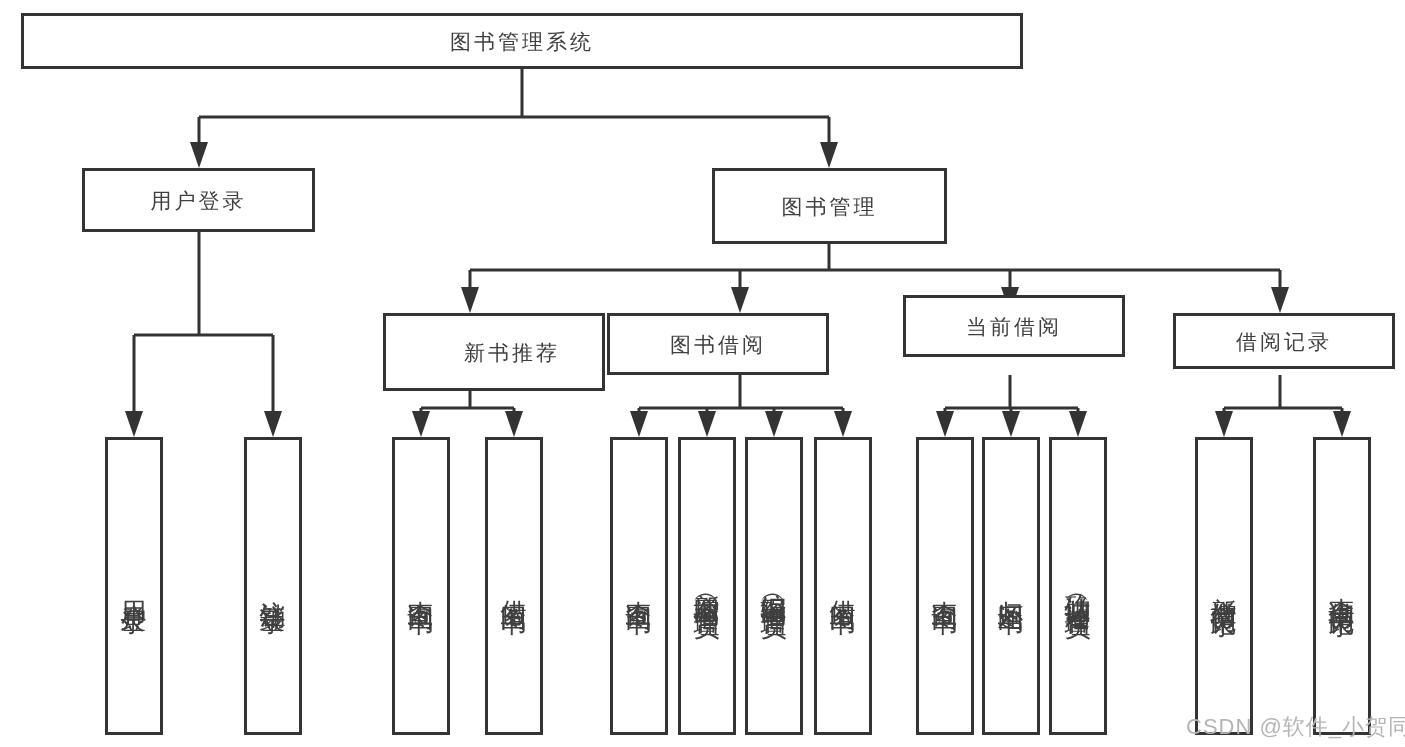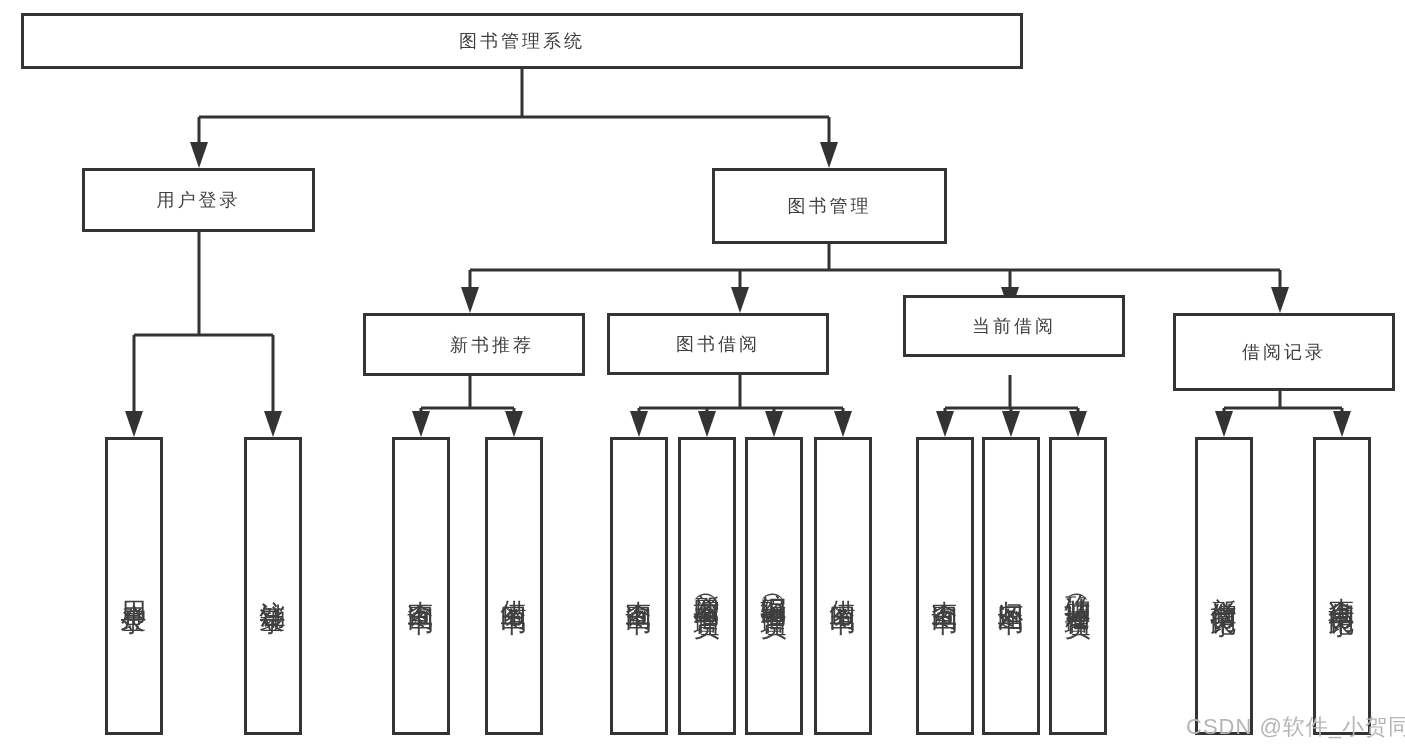--- a/index.html
+++ b/index.html
@@ -15,21 +15,21 @@
     position:absolute;
     box-sizing:border-box;
     border:3px solid #343434;
     background:#ffffff;
     display:flex;
     align-items:center;
     justify-content:center;
     color:#3f3f3f;
     text-align:center;
   }
-  .h-node{font-size:18px;letter-spacing:3px;line-height:1;}
+  .h-node{font-size:21px;letter-spacing:3px;line-height:1;}
   .v-node{
     writing-mode:vertical-rl;
     font-size:26px;
     letter-spacing:3px;
     line-height:1;
   }
   .watermark{
     position:absolute;
     left:1186px;top:712px;
     font-size:22px;
@@ -81,24 +81,24 @@
       <polygon points="1215,411 1233,411 1224,437"></polygon>
       <polygon points="1333,411 1351,411 1342,437"></polygon>
     </g>
   </svg>
 
   <div class="node h-node" style="left:21px;top:13px;width:1002px;height:56px;">图书管理系统</div>
 
   <div class="node h-node" style="left:82px;top:168px;width:233px;height:64px;">用户登录</div>
   <div class="node h-node" style="left:712px;top:168px;width:235px;height:76px;">图书管理</div>
 
-  <div class="node h-node" style="left:363px;top:313px;width:222px;height:63px;padding-left:36px;">新书推荐</div>
+  <div class="node h-node" style="left:383px;top:313px;width:222px;height:78px;padding-left:36px;">新书推荐</div>
   <div class="node h-node" style="left:607px;top:313px;width:222px;height:62px;">图书借阅</div>
   <div class="node h-node" style="left:903px;top:295px;width:222px;height:62px;">当前借阅</div>
-  <div class="node h-node" style="left:1173px;top:313px;width:222px;height:78px;">借阅记录</div>
+  <div class="node h-node" style="left:1173px;top:313px;width:222px;height:56px;">借阅记录</div>
 
   <div class="node v-node" style="left:105px;top:437px;width:58px;height:298px;">用户登录</div>
   <div class="node v-node" style="left:244px;top:437px;width:58px;height:298px;">注销登录</div>
 
   <div class="node v-node" style="left:392px;top:437px;width:58px;height:298px;">查询图书</div>
   <div class="node v-node" style="left:485px;top:437px;width:58px;height:298px;">借阅图书</div>
 
   <div class="node v-node" style="left:610px;top:437px;width:58px;height:298px;">查询图书</div>
   <div class="node v-node" style="left:678px;top:437px;width:58px;height:298px;">新增图书（管理员）</div>
   <div class="node v-node" style="left:745px;top:437px;width:58px;height:298px;">编辑图书（管理员）</div>

